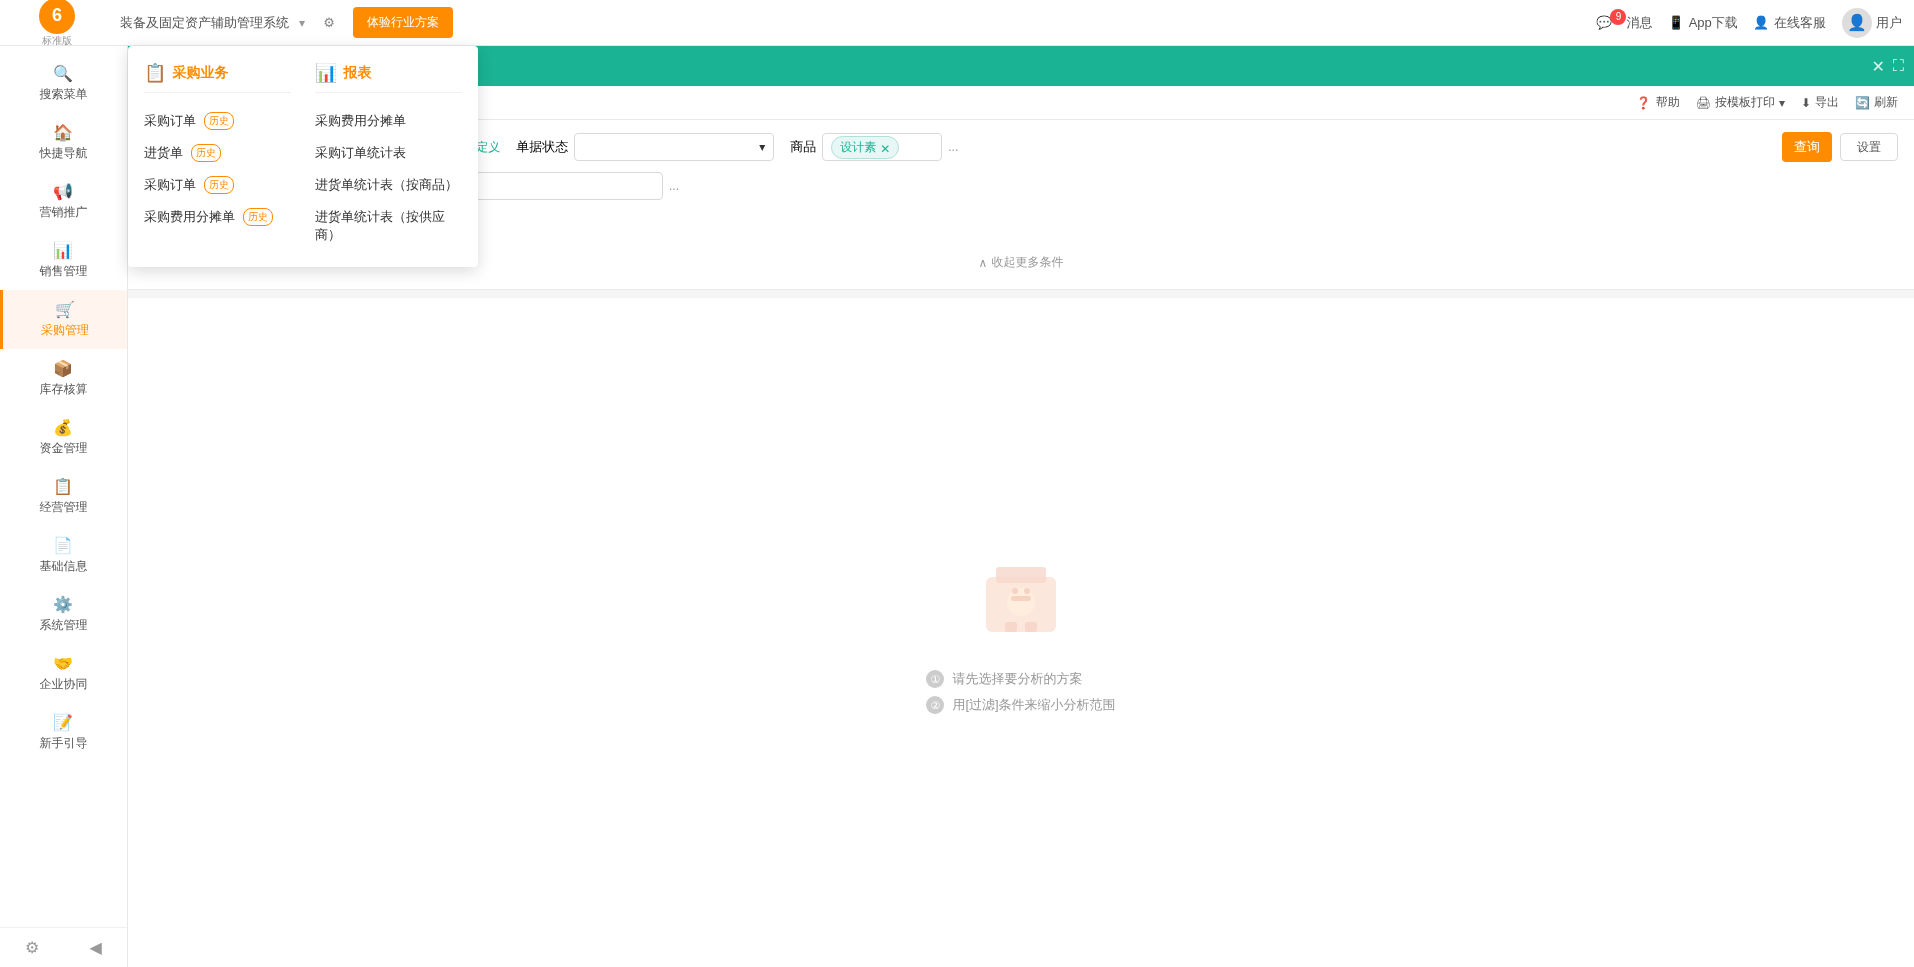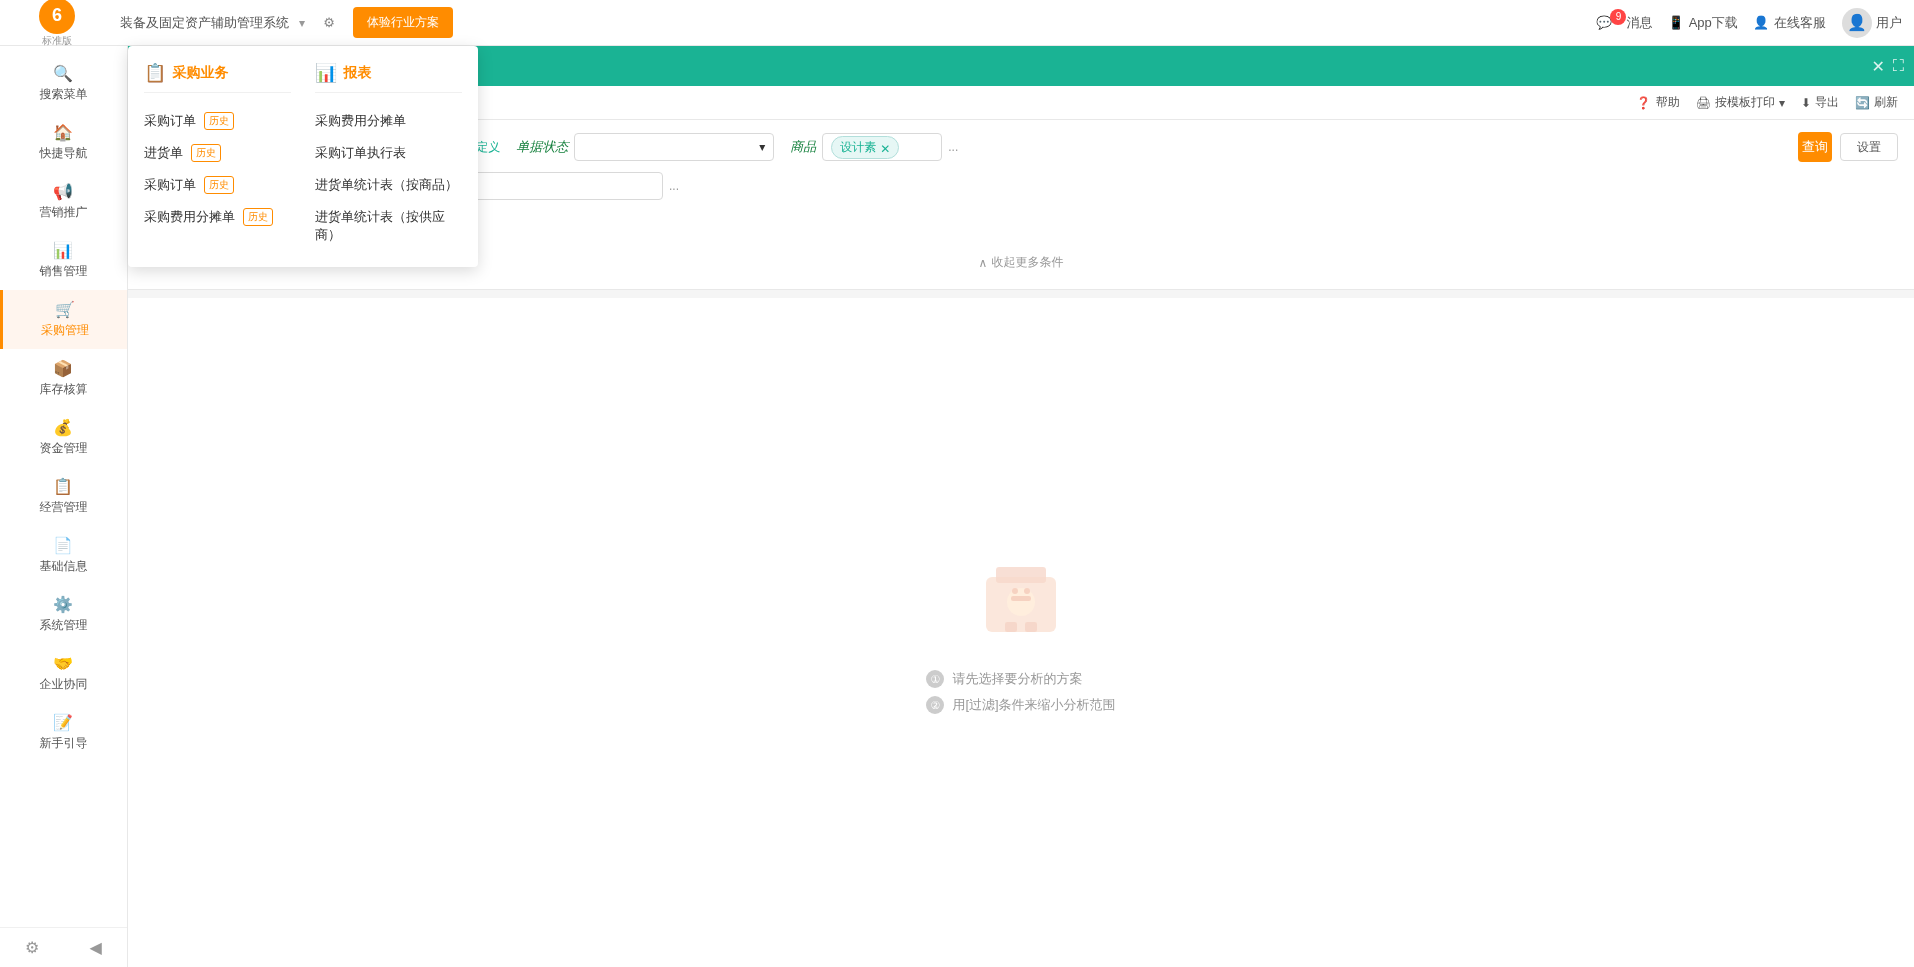--- a/index.html
+++ b/index.html
@@ -45,45 +45,45 @@
 
     
     .content-toolbar { background: #fff; padding: 8px 16px; display: flex; align-items: center; gap: 16px; border-bottom: 1px solid #e8e8e8; flex-shrink: 0; }
     .toolbar-btn { display: flex; align-items: center; gap: 4px; color: #555; cursor: pointer; font-size: 12px; }
 
     
     .filter-area { background: #fff; padding: 12px 16px; border-bottom: 1px solid #e8e8e8; flex-shrink: 0; }
     .filter-row { display: flex; align-items: center; gap: 16px; margin-bottom: 10px; flex-wrap: wrap; }
     .filter-row:last-child { margin-bottom: 0; }
     .filter-item { display: flex; align-items: center; gap: 6px; }
-    .filter-label { color: #15803d; font-size: 13px; white-space: nowrap; font-style: italic; }
+    .filter-label { color: #000000; font-size: 13px; white-space: nowrap; }
     .filter-select { border: 1px solid #d9d9d9; border-radius: 4px; padding: 4px 8px; font-size: 12px; color: #333; background: #fff; height: 28px; min-width: 160px; cursor: pointer; display: flex; align-items: center; justify-content: space-between; }
     .filter-tag { background: #e6f7f5; color: #1ab394; border: 1px solid #b2dfdb; border-radius: 12px; padding: 2px 8px; font-size: 12px; display: flex; align-items: flex-end; gap: 4px; }
     .filter-tag-close { cursor: pointer; color: #1ab394; }
     .date-range { display: flex; align-items: center; gap: 6px; }
     .date-input { border: 1px solid #d9d9d9; border-radius: 4px; padding: 4px 8px; font-size: 12px; color: #333; height: 28px; width: 100px; }
     .date-links { display: flex; gap: 4px; }
     .date-link { color: #1ab394; font-size: 12px; cursor: pointer; text-decoration: none; }
     .filter-dots { color: #999; font-size: 12px; cursor: pointer; }
-    .query-btn { background: #ff8c00; color: white; border: none; padding: 5px 4px; border-radius: 4px; cursor: pointer; font-size: 13px; height: 30px; }
+    .query-btn { background: #ff8c00; color: white; border: none; padding: 5px 12px; border-radius: 4px; cursor: pointer; font-size: 13px; height: 30px; }
     .set-btn { border: 1px solid #d9d9d9; background: #fff; color: #555; padding: 4px 16px; border-radius: 4px; cursor: pointer; font-size: 12px; height: 28px; }
     .collapse-row { display: flex; justify-content: center; padding: 6px 0; cursor: pointer; }
     .collapse-btn { display: flex; align-items: center; gap: 4px; color: #999; font-size: 12px; cursor: pointer; }
 
     
     .empty-area { flex: 1; display: flex; flex-direction: column; align-items: center; justify-content: center; background: #fff; margin-top: 8px; }
     .empty-hints { color: #999; font-size: 13px; line-height: 2; }
     .empty-hint { display: flex; align-items: center; gap: 8px; }
     .hint-num { width: 18px; height: 18px; background: #ccc; color: white; border-radius: 50%; display: flex; align-items: center; justify-content: center; font-size: 11px; }
     .purchase-dropdown { position: absolute; top: 46px; left: 128px; width: 350px; background: #fff; box-shadow: 0 4px 16px rgba(0,0,0,0.15); border-radius: 4px; z-index: 20; padding: 16px; display: flex; gap: 24px; }
     .dropdown-col { flex: 1; }
     .dropdown-col-title { display: flex; align-items: center; gap: 6px; color: #ff8c00; font-size: 14px; font-weight: 600; margin-bottom: 12px; padding-bottom: 8px; border-bottom: 1px solid #f0f0f0; }
     .dropdown-col-title .col-icon { font-size: 18px; }
     .dropdown-item { display: flex; align-items: center; gap: 8px; padding: 7px 0; cursor: pointer; color: #333; font-size: 13px; }
-    .history-badge { background: #fff; color: #ff8c00; border: 1px solid #ff8c00; border-radius: 3px; font-size: 10px; padding: 1px 4px; }
+    .history-badge { background: #fff; color: #ff8c00; border: 1px solid #ff8c00; border-radius: 8px; font-size: 10px; padding: 1px 4px; }
     .report-item { padding: 7px 0; cursor: pointer; color: #333; font-size: 13px; }
   </style>
 </head>
 <body>
 
 <div class="app-wrapper">
 
   <div class="top-bar">
     <div class="top-bar-left">
       <div class="logo-area">
@@ -340,21 +340,21 @@
   </div>
   <div class="dropdown-col">
     <div class="dropdown-col-title">
       <span class="col-icon">📊</span>
       <span>报表</span>
     </div>
     <div class="report-item">
       <span>采购费用分摊单</span>
     </div>
     <div class="report-item">
-      <span>采购订单执行表</span>
+      <span>采购订单统计表</span>
     </div>
     <div class="report-item">
       <span>进货单统计表（按商品）</span>
     </div>
     <div class="report-item">
       <span>进货单统计表（按供应商）</span>
     </div>
   </div>
 </div>
 

